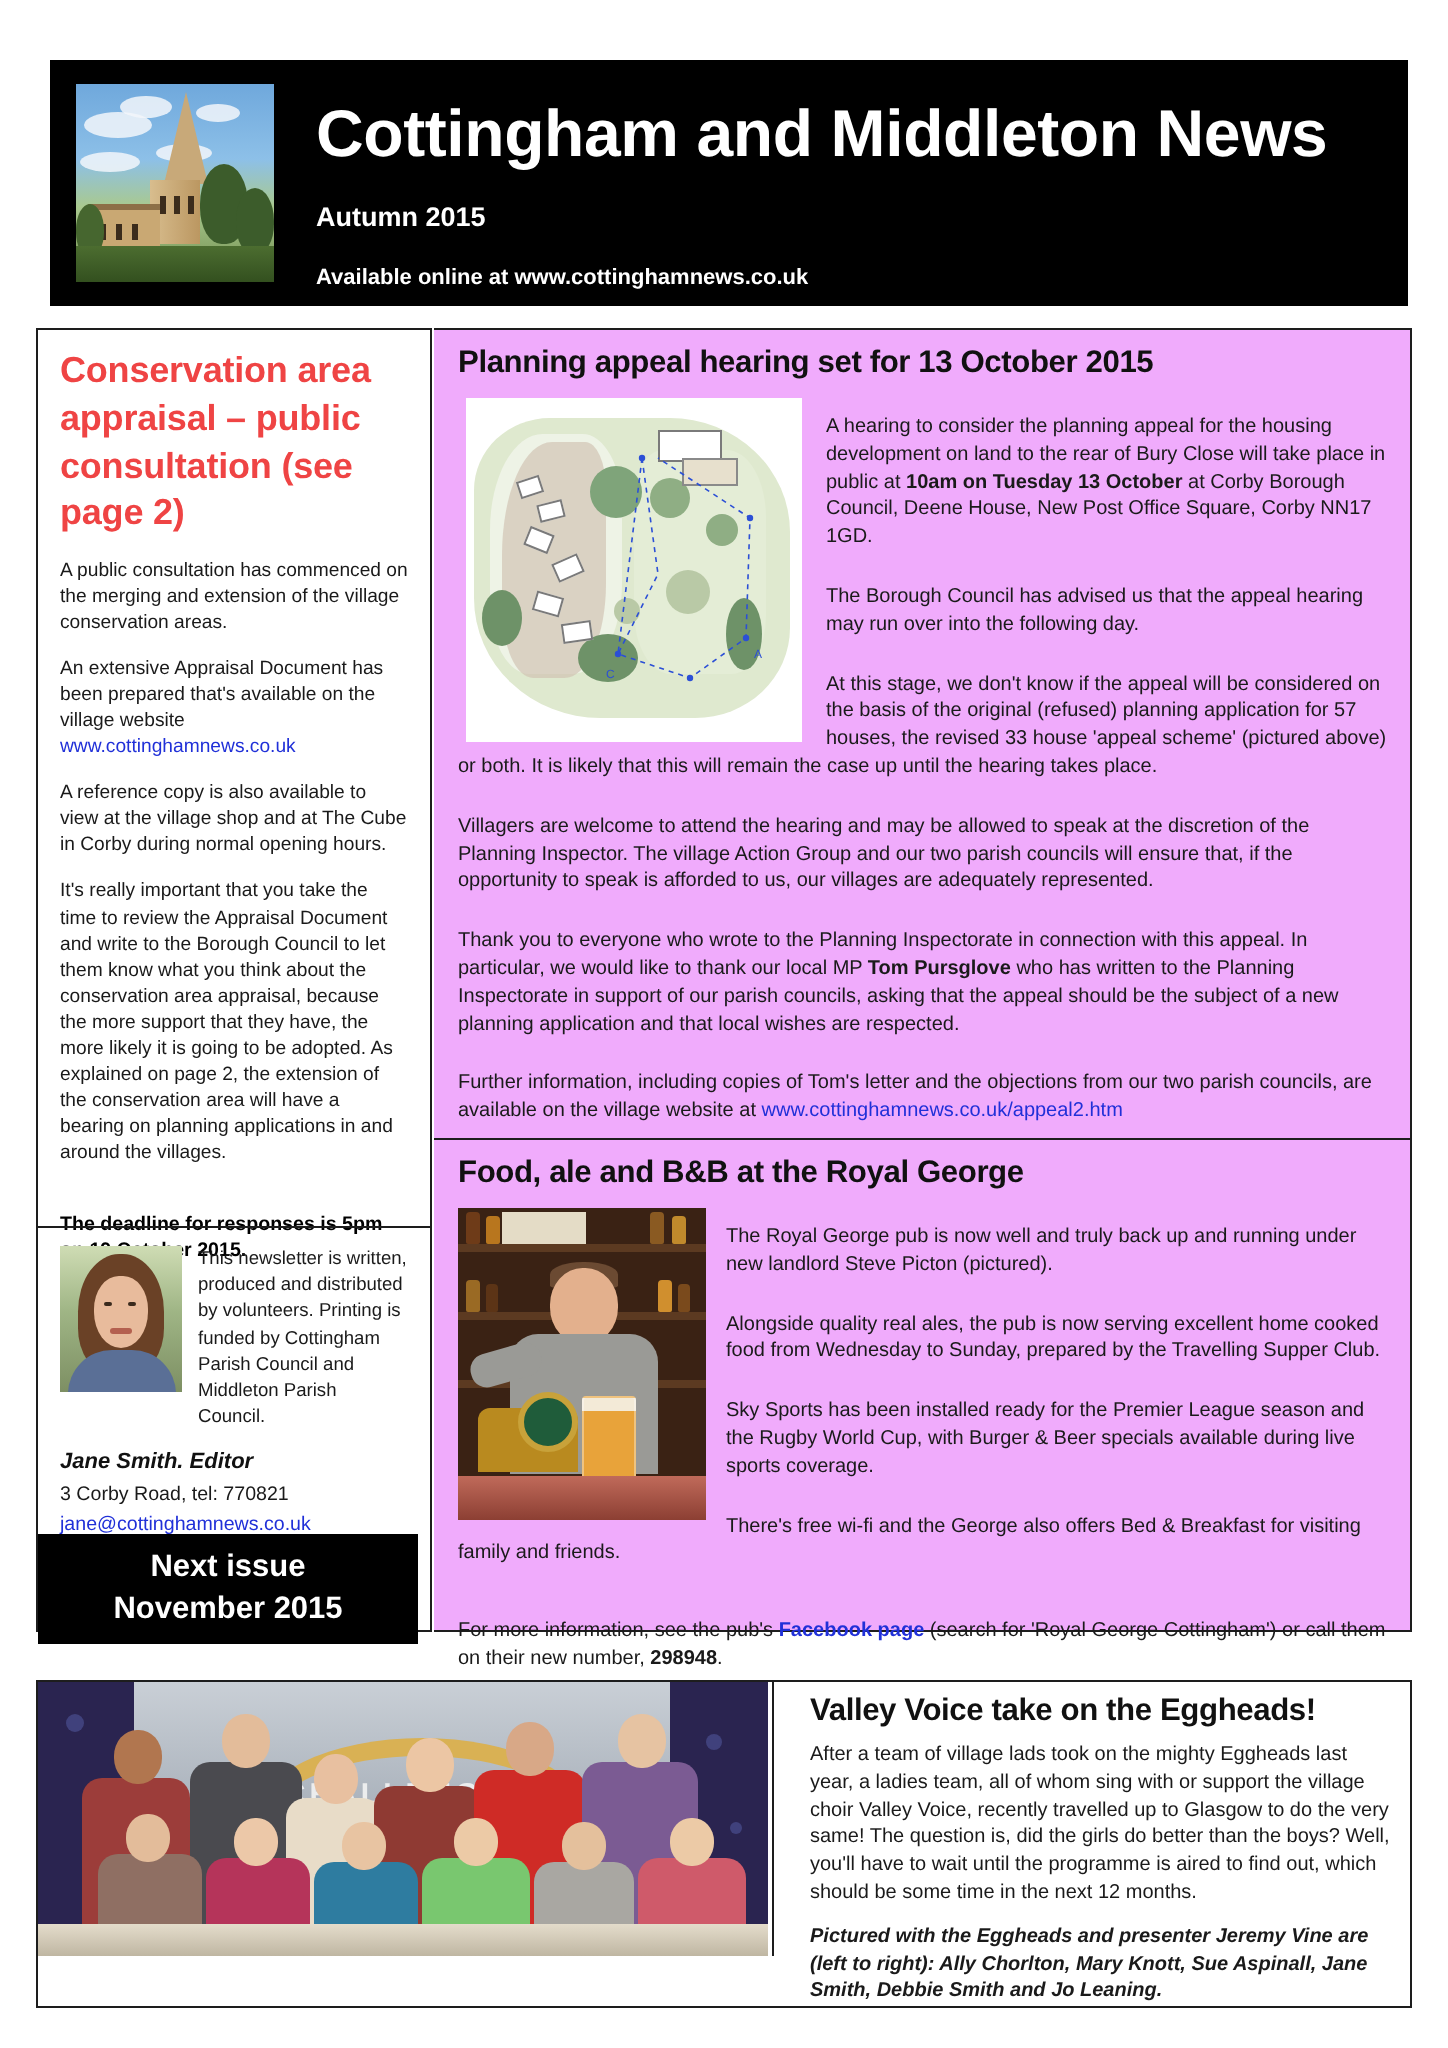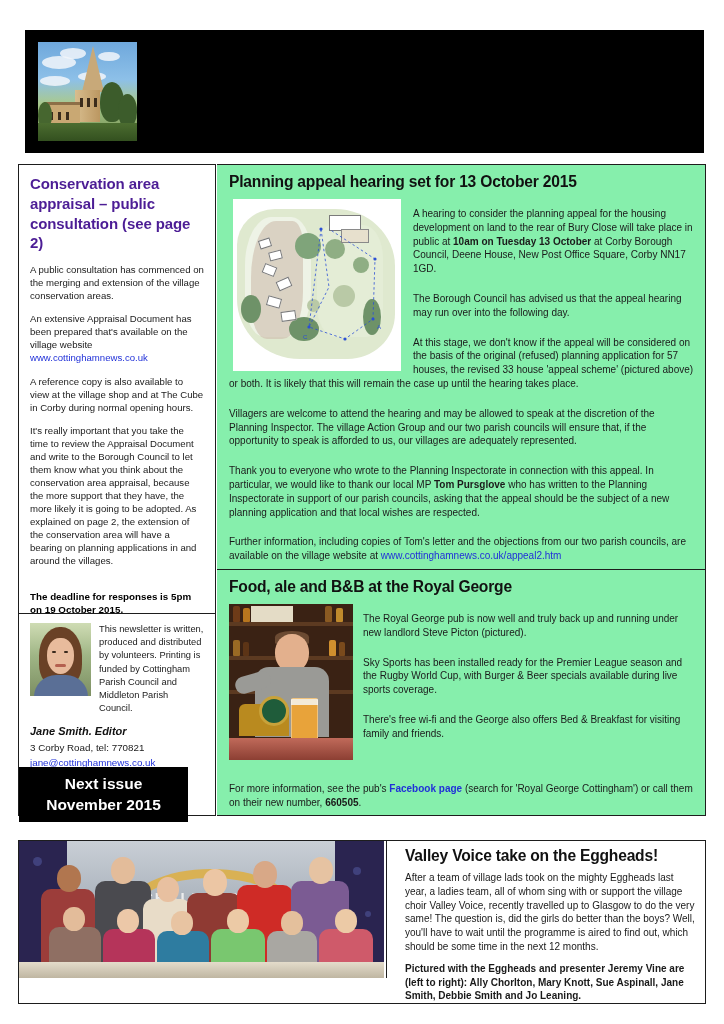--- a/index.html
+++ b/index.html
@@ -60,21 +60,21 @@
     position:absolute;left:18px;top:160px;width:688px;height:676px;
   }
 
   
   .leftcol{
     position:absolute;left:0px;top:4px;width:198px;height:652px;
     border:1px solid #1d1d1d;box-sizing:border-box;background:#fff;
   }
   .lc-pad{padding:9px 11px 0 11px;}
   .lc-head{
-    font-size:15px;font-weight:bold;line-height:1.32;color:#4c1d95;
+    font-size:18px;font-weight:bold;line-height:1.32;color:#ef4444;
     letter-spacing:-0.1px;margin:0 0 10px 0;
   }
   .lc-p{font-size:9.6px;line-height:1.36;color:#1a1a1a;margin:0 0 10px 0;}
   .lc-p.tight{margin-bottom:23px;}
   .lc-bold{font-weight:bold;font-size:9.8px;line-height:1.36;margin:0;}
   .lnk{color:#2030d8;}
 
   .lc-divider{
     position:absolute;left:0;right:0;top:448px;height:1px;background:#1d1d1d;
   }
@@ -93,30 +93,30 @@
   .ep-mouth{position:absolute;left:25px;top:41px;width:11px;height:3px;
     background:#b4604f;border-radius:2px;}
   .ep-body{position:absolute;left:4px;top:52px;width:54px;height:25px;
     background:#5a6f96;border-radius:22px 22px 0 0;}
   .editor-blurb{font-size:9.3px;line-height:1.42;color:#1a1a1a;}
   .editor-name{font-size:11px;font-weight:bold;font-style:italic;margin-top:10px;color:#111;}
   .editor-addr{font-size:9.8px;margin-top:5px;color:#1a1a1a;}
   .editor-mail{font-size:9.8px;margin-top:4px;color:#2030d8;}
 
   .nextissue{
-    position:absolute;left:0px;top:602px;width:169px;height:55px;
+    position:absolute;left:0px;top:602px;width:190px;height:55px;
     background:#000;color:#fff;display:flex;flex-direction:column;
     align-items:center;justify-content:center;
     font-size:15.5px;font-weight:bold;line-height:1.32;
   }
 
   
   .maincol{
     position:absolute;left:199px;top:4px;width:489px;height:652px;
-    border:1px solid #1d1d1d;border-left:none;box-sizing:border-box;background:#86efac;
+    border:1px solid #1d1d1d;border-left:none;box-sizing:border-box;background:#f0abfc;
   }
   .art{padding:8px 10px 0 12px;}
   .art-head{
     font-size:15.6px;font-weight:bold;color:#111;letter-spacing:-0.2px;
     margin:0 0 8px 0;
   }
   .art-p{font-size:10px;line-height:1.38;color:#1a1a1a;margin:16px 0 9px 0;}
   .art-p b{font-weight:bold;}
 
   .mapfig{
@@ -168,21 +168,21 @@
     color:#f2f2f2;font-weight:bold;font-size:15px;letter-spacing:2px;opacity:.92;}
   .dot{position:absolute;background:#4a4f8f;border-radius:50%;opacity:.7;}
   .person{position:absolute;border-radius:10px 10px 0 0;}
   .phead{position:absolute;border-radius:48%;}
   .deskline{position:absolute;left:0;bottom:0;width:100%;height:16px;
     background:linear-gradient(#e4dccb,#bfb6a2);}
 
   .eggtext{position:absolute;left:376px;top:0px;right:0;padding:6px 10px 0 10px;}
   .egg-head{font-size:15.6px;font-weight:bold;color:#111;letter-spacing:-0.2px;margin:0 0 6px 0;}
   .egg-p{font-size:10px;line-height:1.38;color:#1a1a1a;margin:0 0 8px 0;}
-  .egg-cap{font-size:10px;line-height:1.38;color:#1a1a1a;font-weight:bold;margin:0;}
+  .egg-cap{font-size:10px;line-height:1.38;color:#1a1a1a;font-style:italic;font-weight:bold;margin:0;}
   .vdiv{position:absolute;left:367px;top:0;width:1px;height:137px;background:#1d1d1d;}
 </style>
 </head>
 <body>
 
 <div class="page">
 
   <div class="masthead">
     <div class="masthead-photo">
       <div class="sky-cloud c1"></div>
@@ -197,20 +197,25 @@
       <div class="lwin" style="left:56px;top:56px;width:3px;height:9px;"></div>
       <div class="nave-roof"></div>
       <div class="nave"></div>
       <div class="lwin" style="left:12px;top:70px;width:3px;height:8px;"></div>
       <div class="lwin" style="left:20px;top:70px;width:3px;height:8px;"></div>
       <div class="lwin" style="left:28px;top:70px;width:3px;height:8px;"></div>
       <div class="tree t1"></div>
         <div class="tree t2"></div>
         <div class="tree t3"></div>
       <div class="grass"></div>
+    </div>
+    <div class="masthead-text">
+      <div class="masthead-title">Cottingham and Middleton News</div>
+      <div class="masthead-issue">Autumn 2015</div>
+      <div class="masthead-online">Available online at www.cottinghamnews.co.uk</div>
     </div>
   </div>
 
   <div class="content">
 
     <div class="leftcol">
       <div class="lc-pad">
         <h2 class="lc-head">Conservation area appraisal – public consultation (see page 2)</h2>
         <p class="lc-p">A public consultation has commenced on the merging and extension of the village conservation areas.</p>
         <p class="lc-p"><span>An extensive Appraisal Document has been prepared that's available on the village website </span><span class="lnk">www.cottinghamnews.co.uk</span></p>
@@ -319,24 +324,25 @@
           <div class="man-head"></div>
           <div class="man-body"></div>
           <div class="man-arm"></div>
           <div class="pumps"></div>
           <div class="pump2"></div>
           <div class="beerglass"></div>
           <div class="barcounter"></div>
         </div>
 
         <p class="art-p">The Royal George pub is now well and truly back up and running under new landlord Steve Picton (pictured).</p>
+        <p class="art-p">Alongside quality real ales, the pub is now serving excellent home cooked food from Wednesday to Sunday, prepared by the Travelling Supper Club.</p>
         <p class="art-p">Sky Sports has been installed ready for the Premier League season and the Rugby World Cup, with Burger &amp; Beer specials available during live sports coverage.</p>
         <p class="art-p">There's free wi-fi and the George also offers Bed &amp; Breakfast for visiting family and friends.</p>
         <div style="clear:both;"></div>
-        <p class="art-p"><span>For more information, see the pub's </span><b class="lnk">Facebook page</b><span> (search for 'Royal George Cottingham') or call them on their new number, </span><b>660505</b><span>.</span></p>
+        <p class="art-p"><span>For more information, see the pub's </span><b class="lnk">Facebook page</b><span> (search for 'Royal George Cottingham') or call them on their new number, </span><b>298948</b><span>.</span></p>
       </div>
 
     </div>
   </div>
 
   <div class="bottom">
 
     <div class="eggphoto">
       <div class="dot" style="left:14px;top:16px;width:9px;height:9px;"></div>
       <div class="dot" style="left:28px;top:54px;width:6px;height:6px;"></div>

